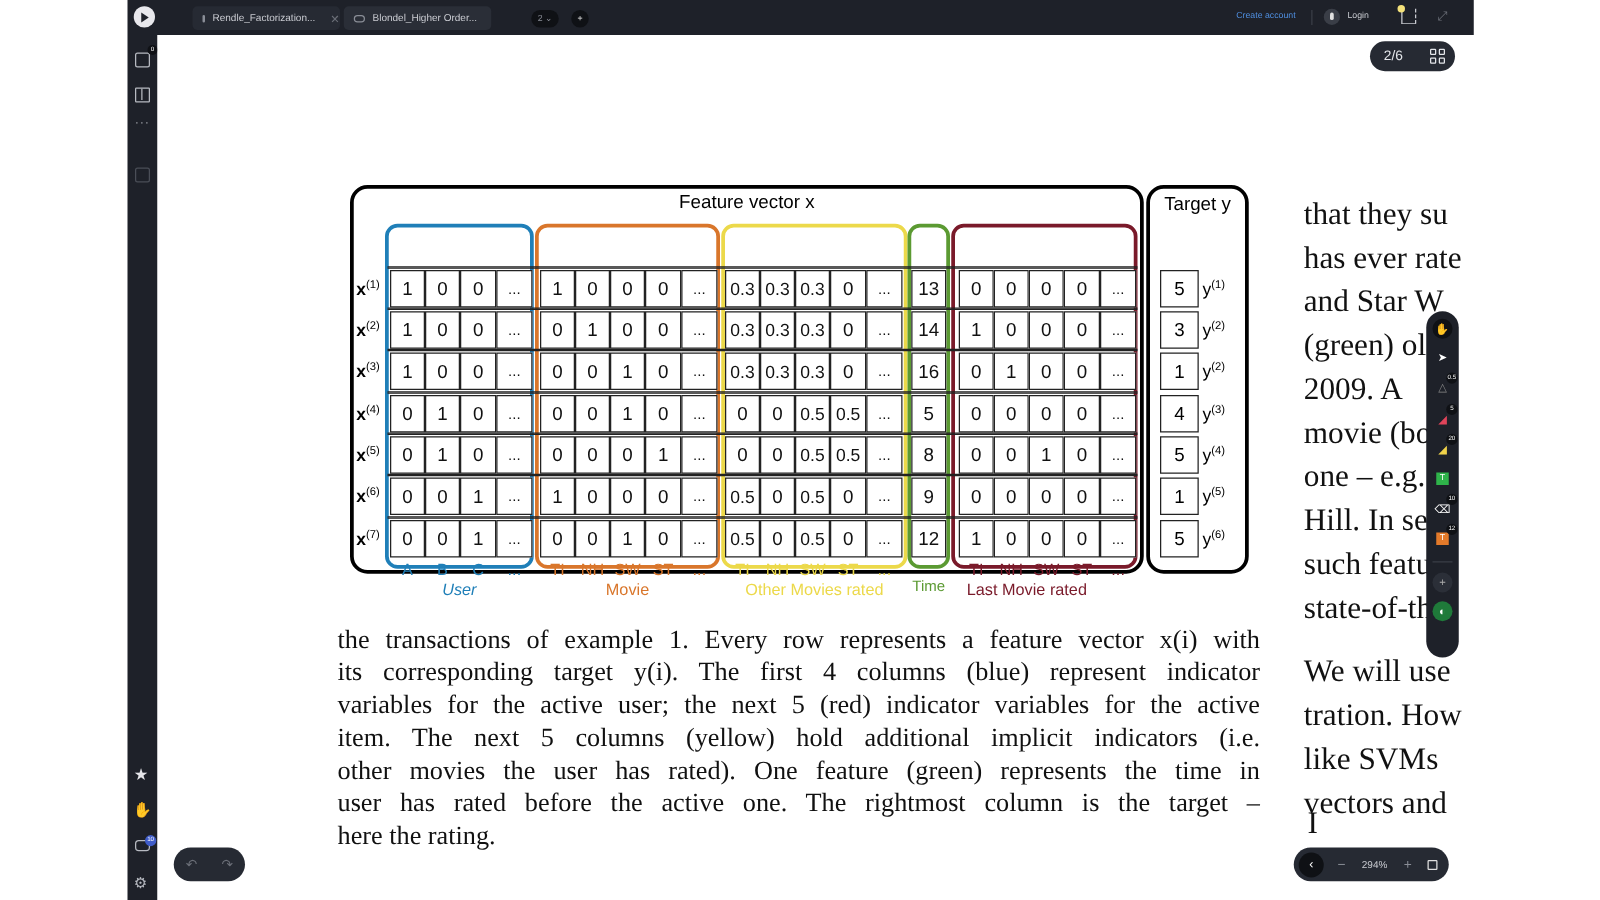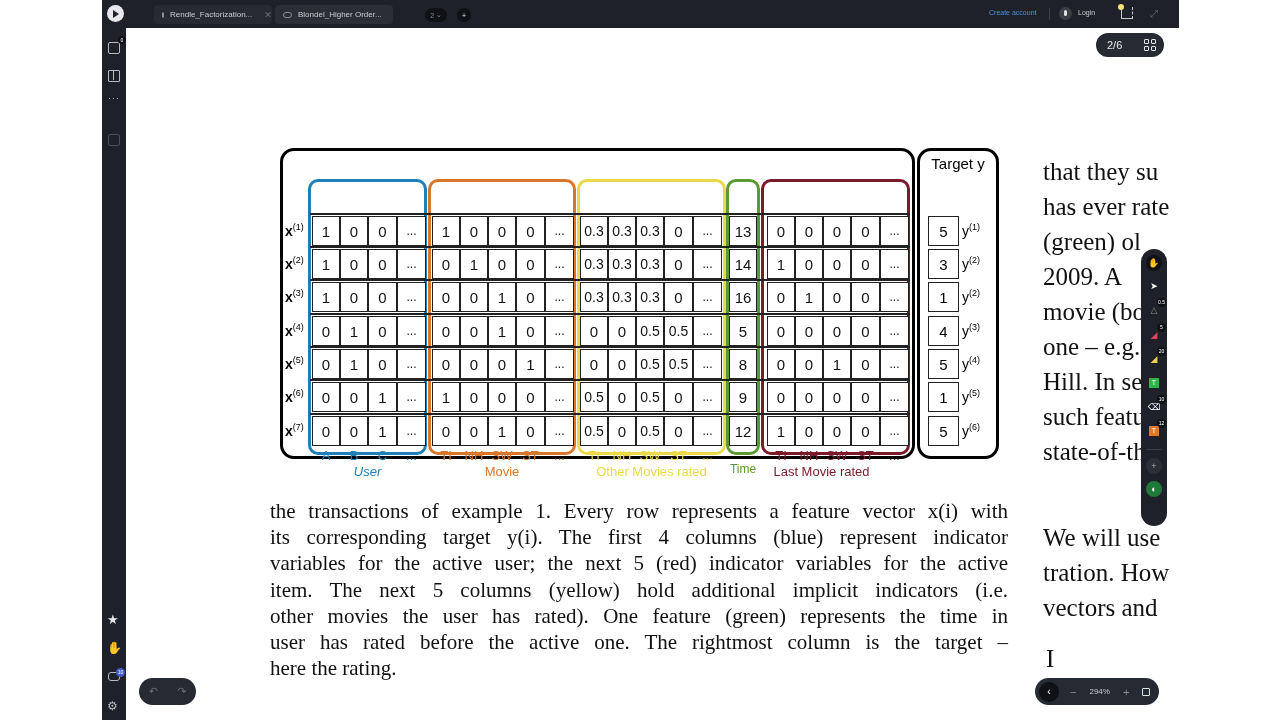--- a/index.html
+++ b/index.html
@@ -128,20 +128,21 @@
           <span></span>
           <span></span>
           <span></span>
           <span></span>
         </span>
     </div>
 
     <div class="fig" id="fig">
       <div class="box-fv"></div>
       <div class="box-ty"></div>
+      <div class="fv-title">Feature vector x</div>
       <div class="ty-title">Target y</div>
     <div class="group" style="left: 28px; width: 119px; border-color: rgb(31, 127, 184);"></div>
         <div class="group" style="left: 148px; width: 148px; border-color: rgb(217, 118, 43);"></div>
         <div class="group" style="left: 297px; width: 149px; border-color: rgb(236, 217, 74);"></div>
         <div class="group" style="left: 446px; width: 34px; border-color: rgb(91, 154, 50);"></div>
         <div class="group" style="left: 481px; width: 149px; border-color: rgb(122, 26, 42);"></div>
         <div class="rowline" style="left: 30px; width: 600px; top: 67px;"></div>
         <div class="rowlabel" style="top: 76px;">x<sup>(1)</sup></div>
         <div class="cell" style="left: 32px; width: 28px; top: 70px;">1</div>
         <div class="cell" style="left: 60px; width: 28px; top: 70px;">0</div>
@@ -341,31 +342,33 @@
       <span class="line">variables for the active user; the next 5 (red) indicator variables for the active</span>
       <span class="line">item. The next 5 columns (yellow) hold additional implicit indicators (i.e.</span>
       <span class="line">other movies the user has rated). One feature (green) represents the time in</span>
       <span class="line">user has rated before the active one. The rightmost column is the target –</span>
       <span class="line" style="text-align-last:left;">here the rating.</span>
     </div>
 
     <div class="right-col">
       <div>that they su</div>
       <div>has ever rate</div>
+      <div>and Star W</div>
       <div>(green)  ol</div>
       <div>2009. A</div>
       <div>movie (bov</div>
       <div>one – e.g. fo</div>
       <div>Hill. In sect</div>
       <div>such  featur</div>
       <div>state-of-the</div>
     </div>
     <div class="right-col2">
       <div>We will use</div>
       <div>tration. How</div>
+      <div>like SVMs</div>
       <div>vectors and</div>
     </div>
 
     <div class="tools">
       <div class="tool" style="top:6px;background:#0f1115;">✋</div>
       <div class="tool" style="top:29px;">➤</div>
       <div class="tool" style="top:53px;color:#888;">△<span class="n">0.5</span></div>
       <div class="tool" style="top:78px;color:#e0445a;">◢<span class="n">5</span></div>
       <div class="tool" style="top:102px;color:#f0d24a;">◢<span class="n">20</span></div>
       <div class="tool" style="top:126px;">

